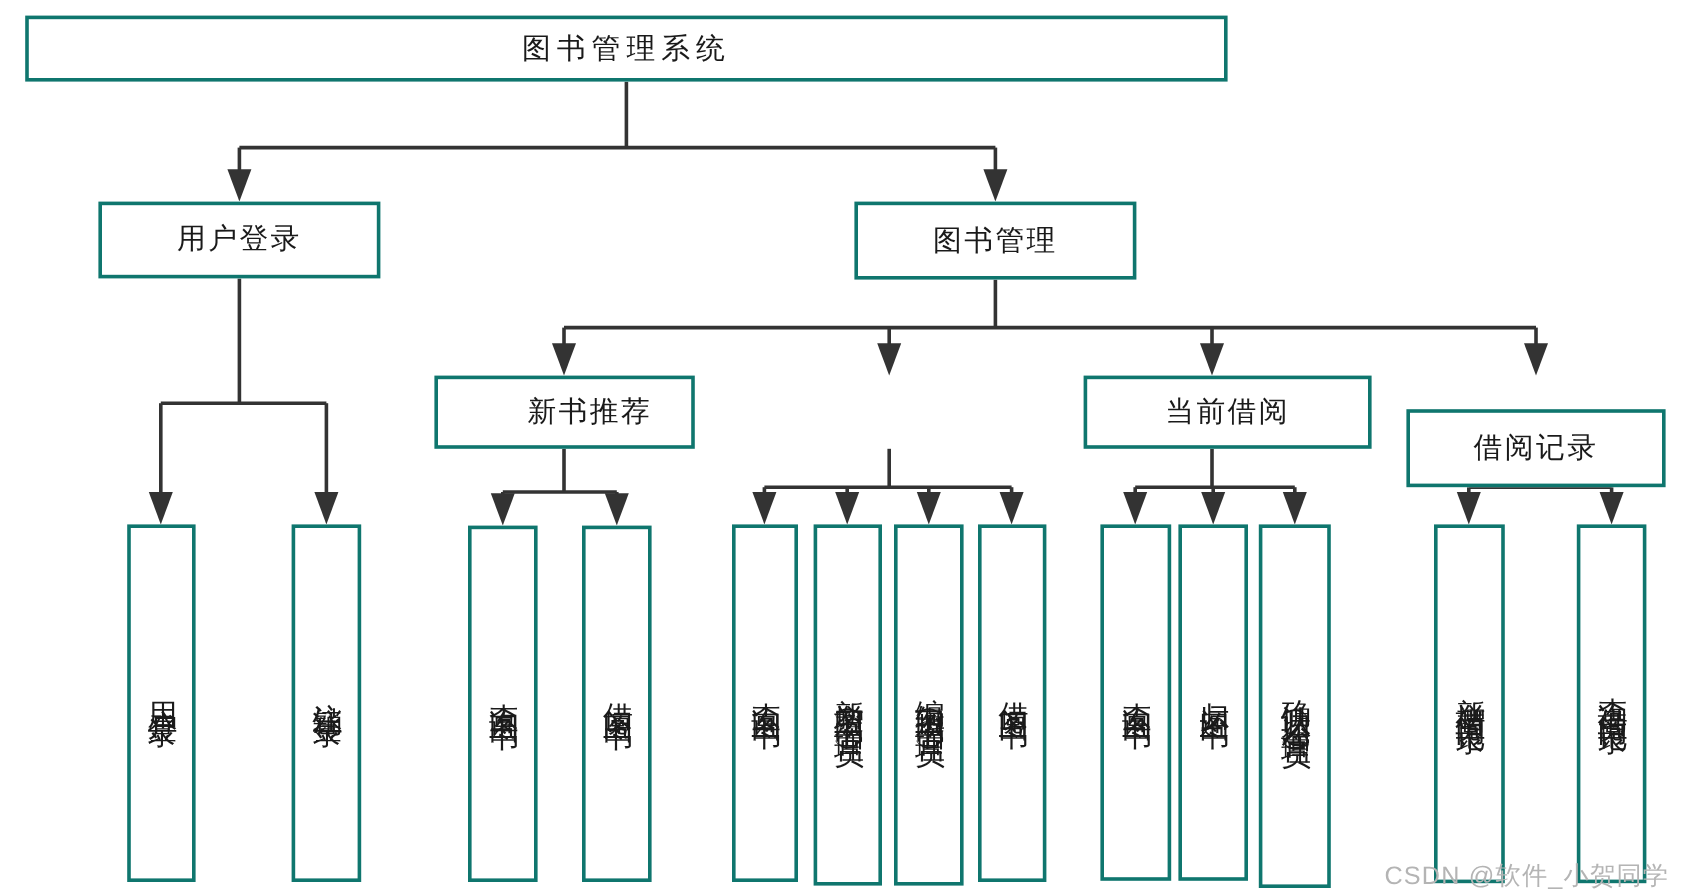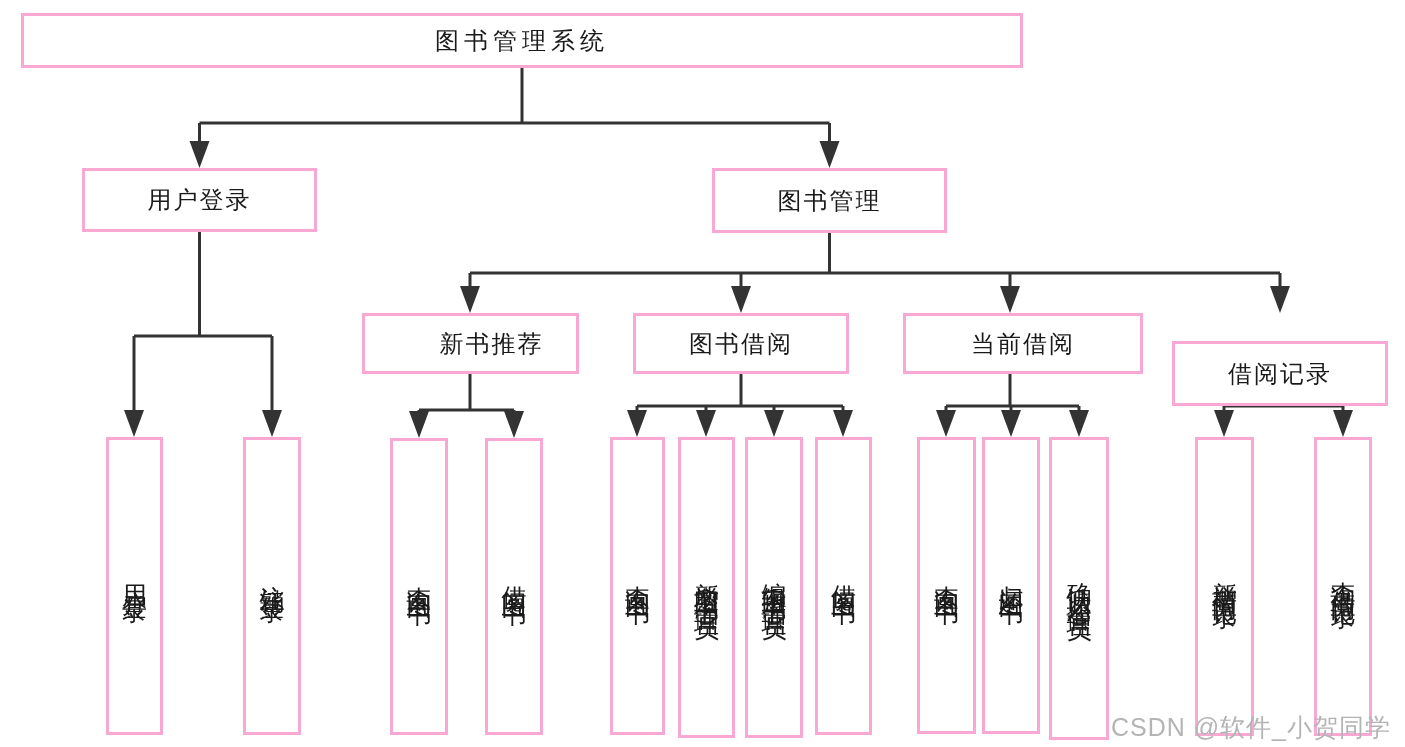--- a/index.html
+++ b/index.html
@@ -12,21 +12,21 @@
     font-family: "Liberation Sans", sans-serif;
   }
   .connector-layer {
     position: absolute;
     left: 0; top: 0;
     width: 1405px; height: 747px;
   }
   .node {
     position: absolute;
     box-sizing: border-box;
-    border: 3px solid #f9a8d4;
+    border: 3px solid #0f766e;
     background: #ffffff;
     color: #1a1a1a;
     display: flex;
     align-items: center;
     justify-content: center;
     text-align: center;
     line-height: 1;
   }
   .node.h {
     font-size: 24px;
@@ -42,21 +42,21 @@
     text-orientation: mixed;
     font-size: 25px;
     letter-spacing: 5px;
     padding-bottom: 22px;
     justify-content: center;
   }
   .watermark {
     position: absolute;
     right: 14px;
     bottom: 3px;
-    font-size: 25px;
+    font-size: 21px;
     letter-spacing: 1px;
     color: #b4b4b4;
     white-space: nowrap;
   }
 </style>
 </head>
 <body>
 
 <div class="canvas">
 
@@ -125,21 +125,20 @@
       <polygon points="1333,410 1353,410 1343,437"></polygon>
     </g>
   </svg>
 
   <div class="node h root-box" style="left:21px; top:13px; width:1002px; height:55px;">图书管理系统</div>
 
   <div class="node h" style="left:82px; top:168px; width:235px; height:64px;">用户登录</div>
   <div class="node h" style="left:712px; top:168px; width:235px; height:65px;text-align:center;">图书管理</div>
 
   <div class="node h" style="left:362px; top:313px; width:217px; height:61px;padding-left:42px;">新书推荐</div>
-  <div class="node h" style="left:633px; top:313px; width:216px; height:61px;">图书借阅</div>
   <div class="node h" style="left:903px; top:313px; width:240px; height:61px;">当前借阅</div>
   <div class="node h" style="left:1172px; top:313px; width:216px; height:65px;margin-top:28px;">借阅记录</div>
 
   <div class="node v" style="left:106px; top:437px; width:57px; height:298px;">用户登录</div>
   <div class="node v" style="left:243px; top:437px; width:58px; height:298px;">注销登录</div>
 
   <div class="node v" style="left:390px; top:438px; width:58px; height:297px;">查询图书</div>
   <div class="node v" style="left:485px; top:438px; width:58px; height:297px;">借阅图书</div>
 
   <div class="node v" style="left:610px; top:437px; width:55px; height:298px;">查询图书</div>

